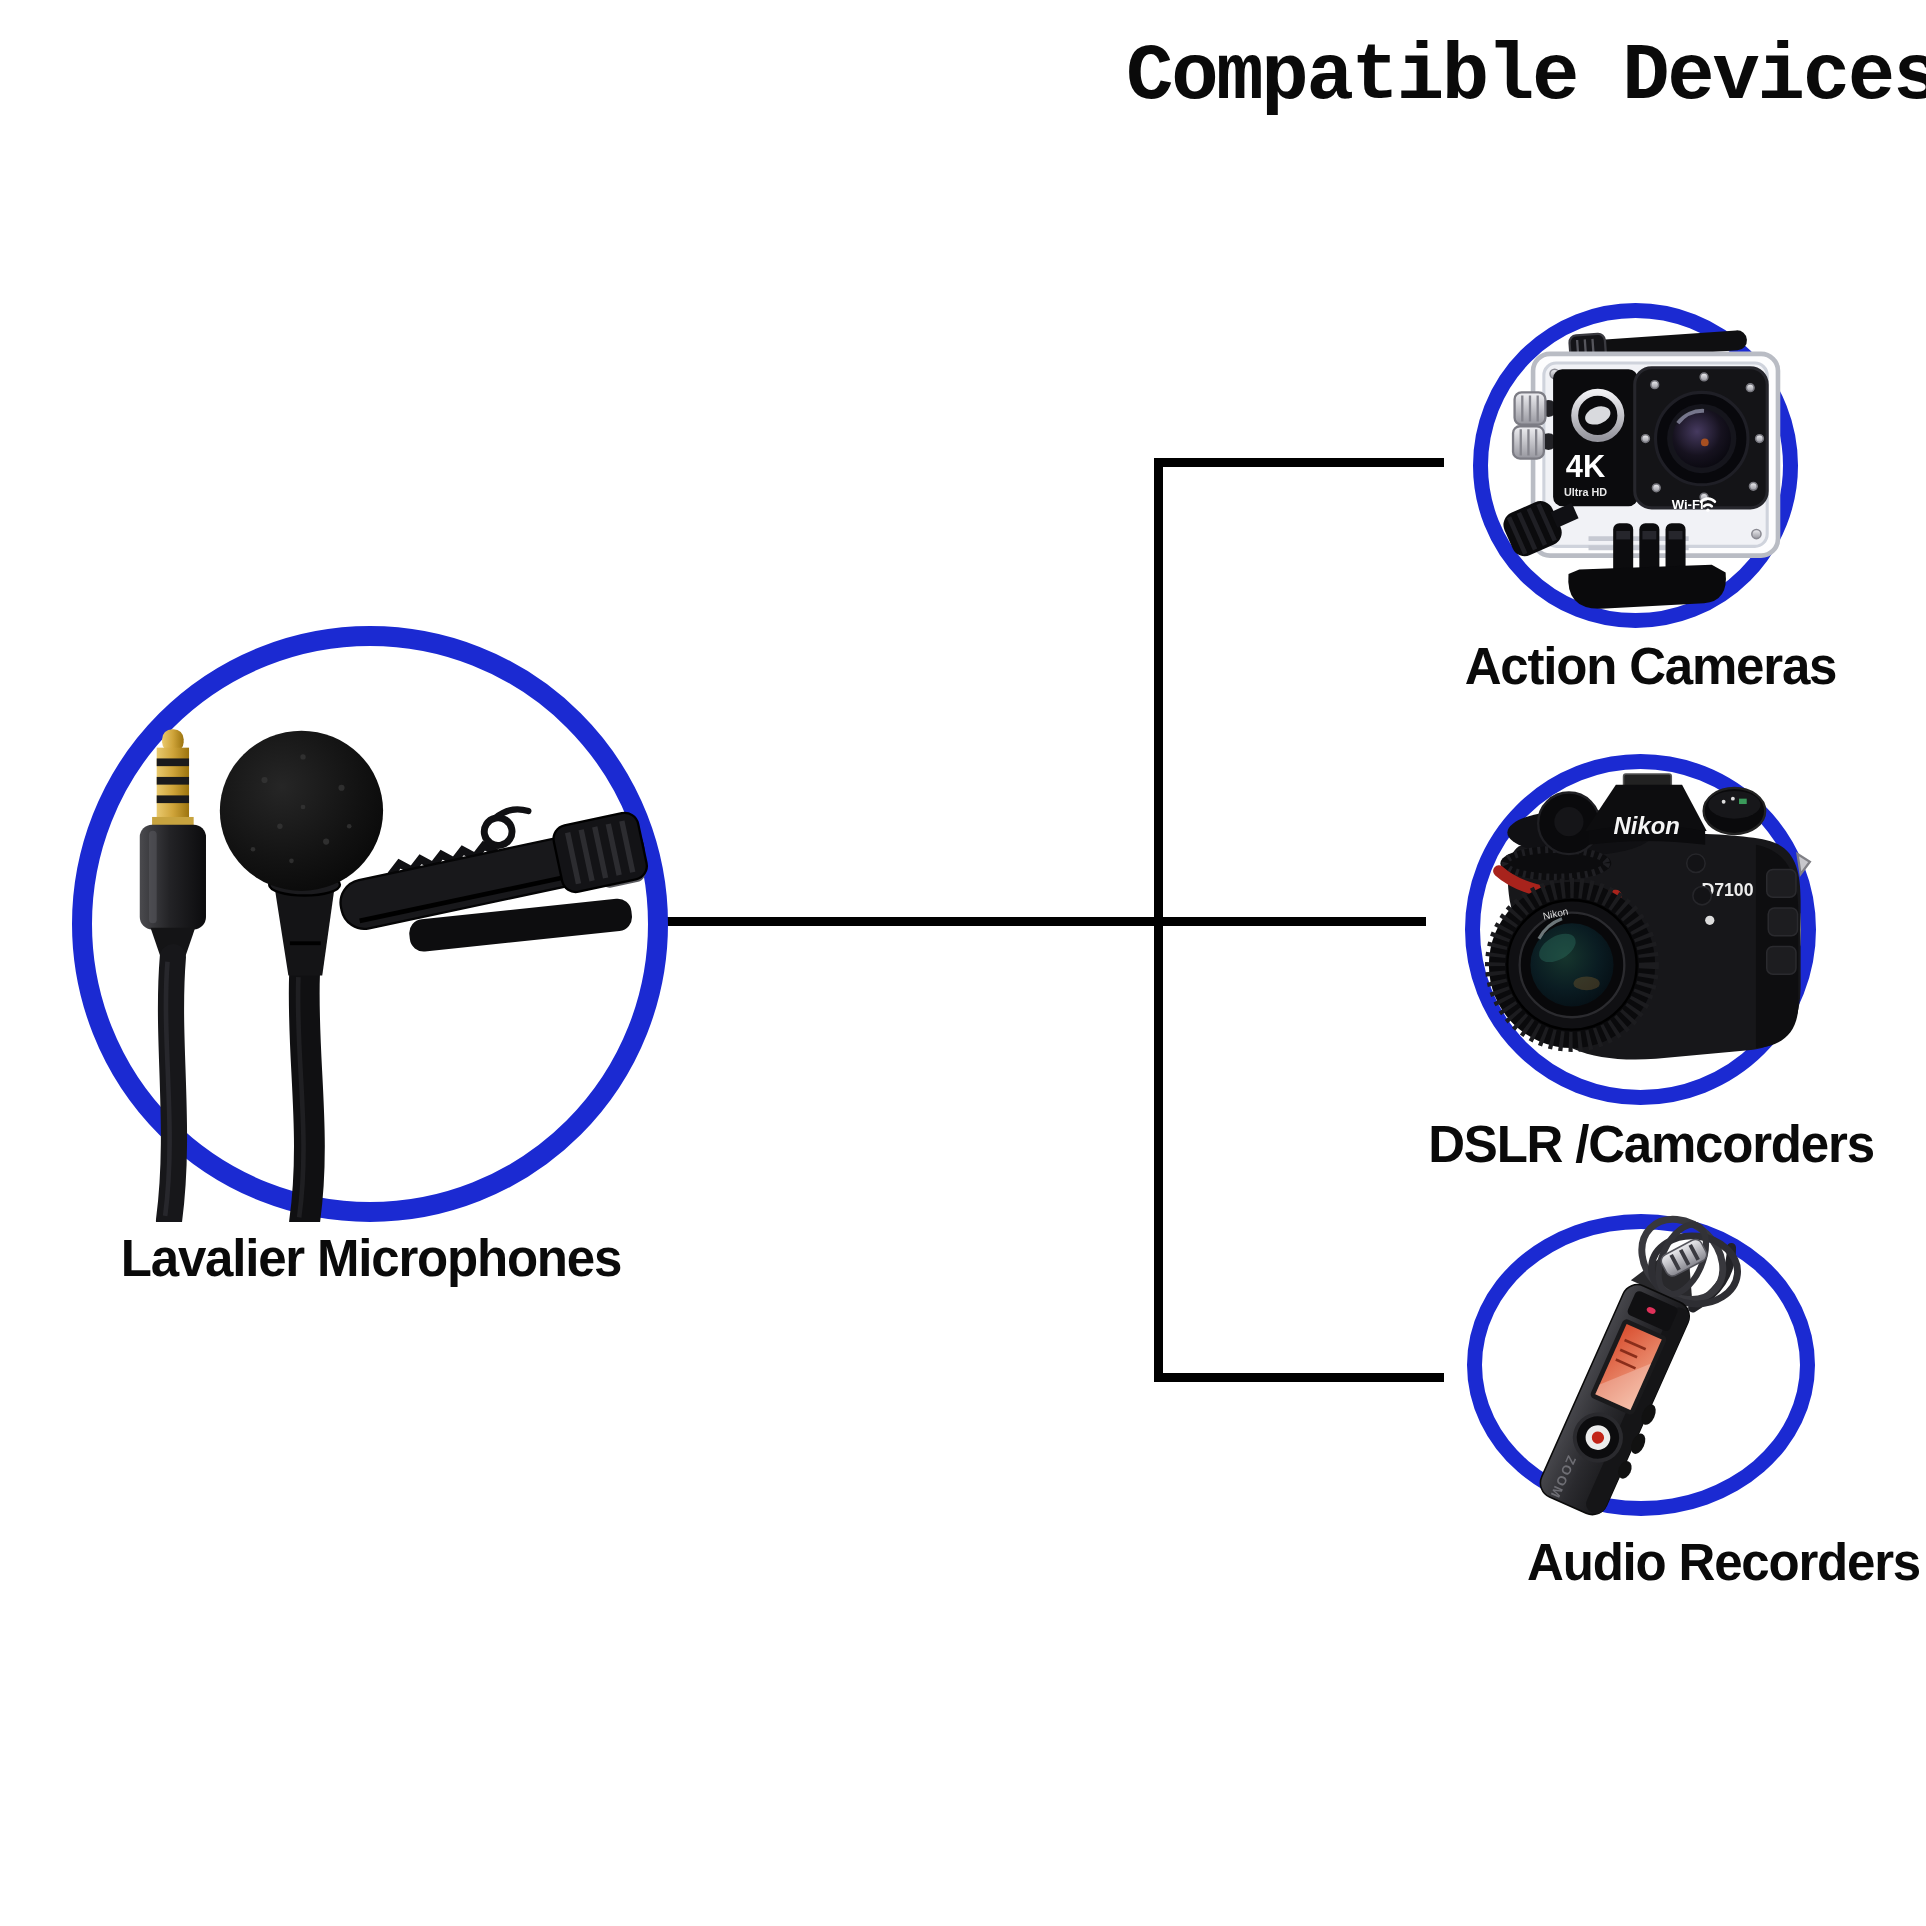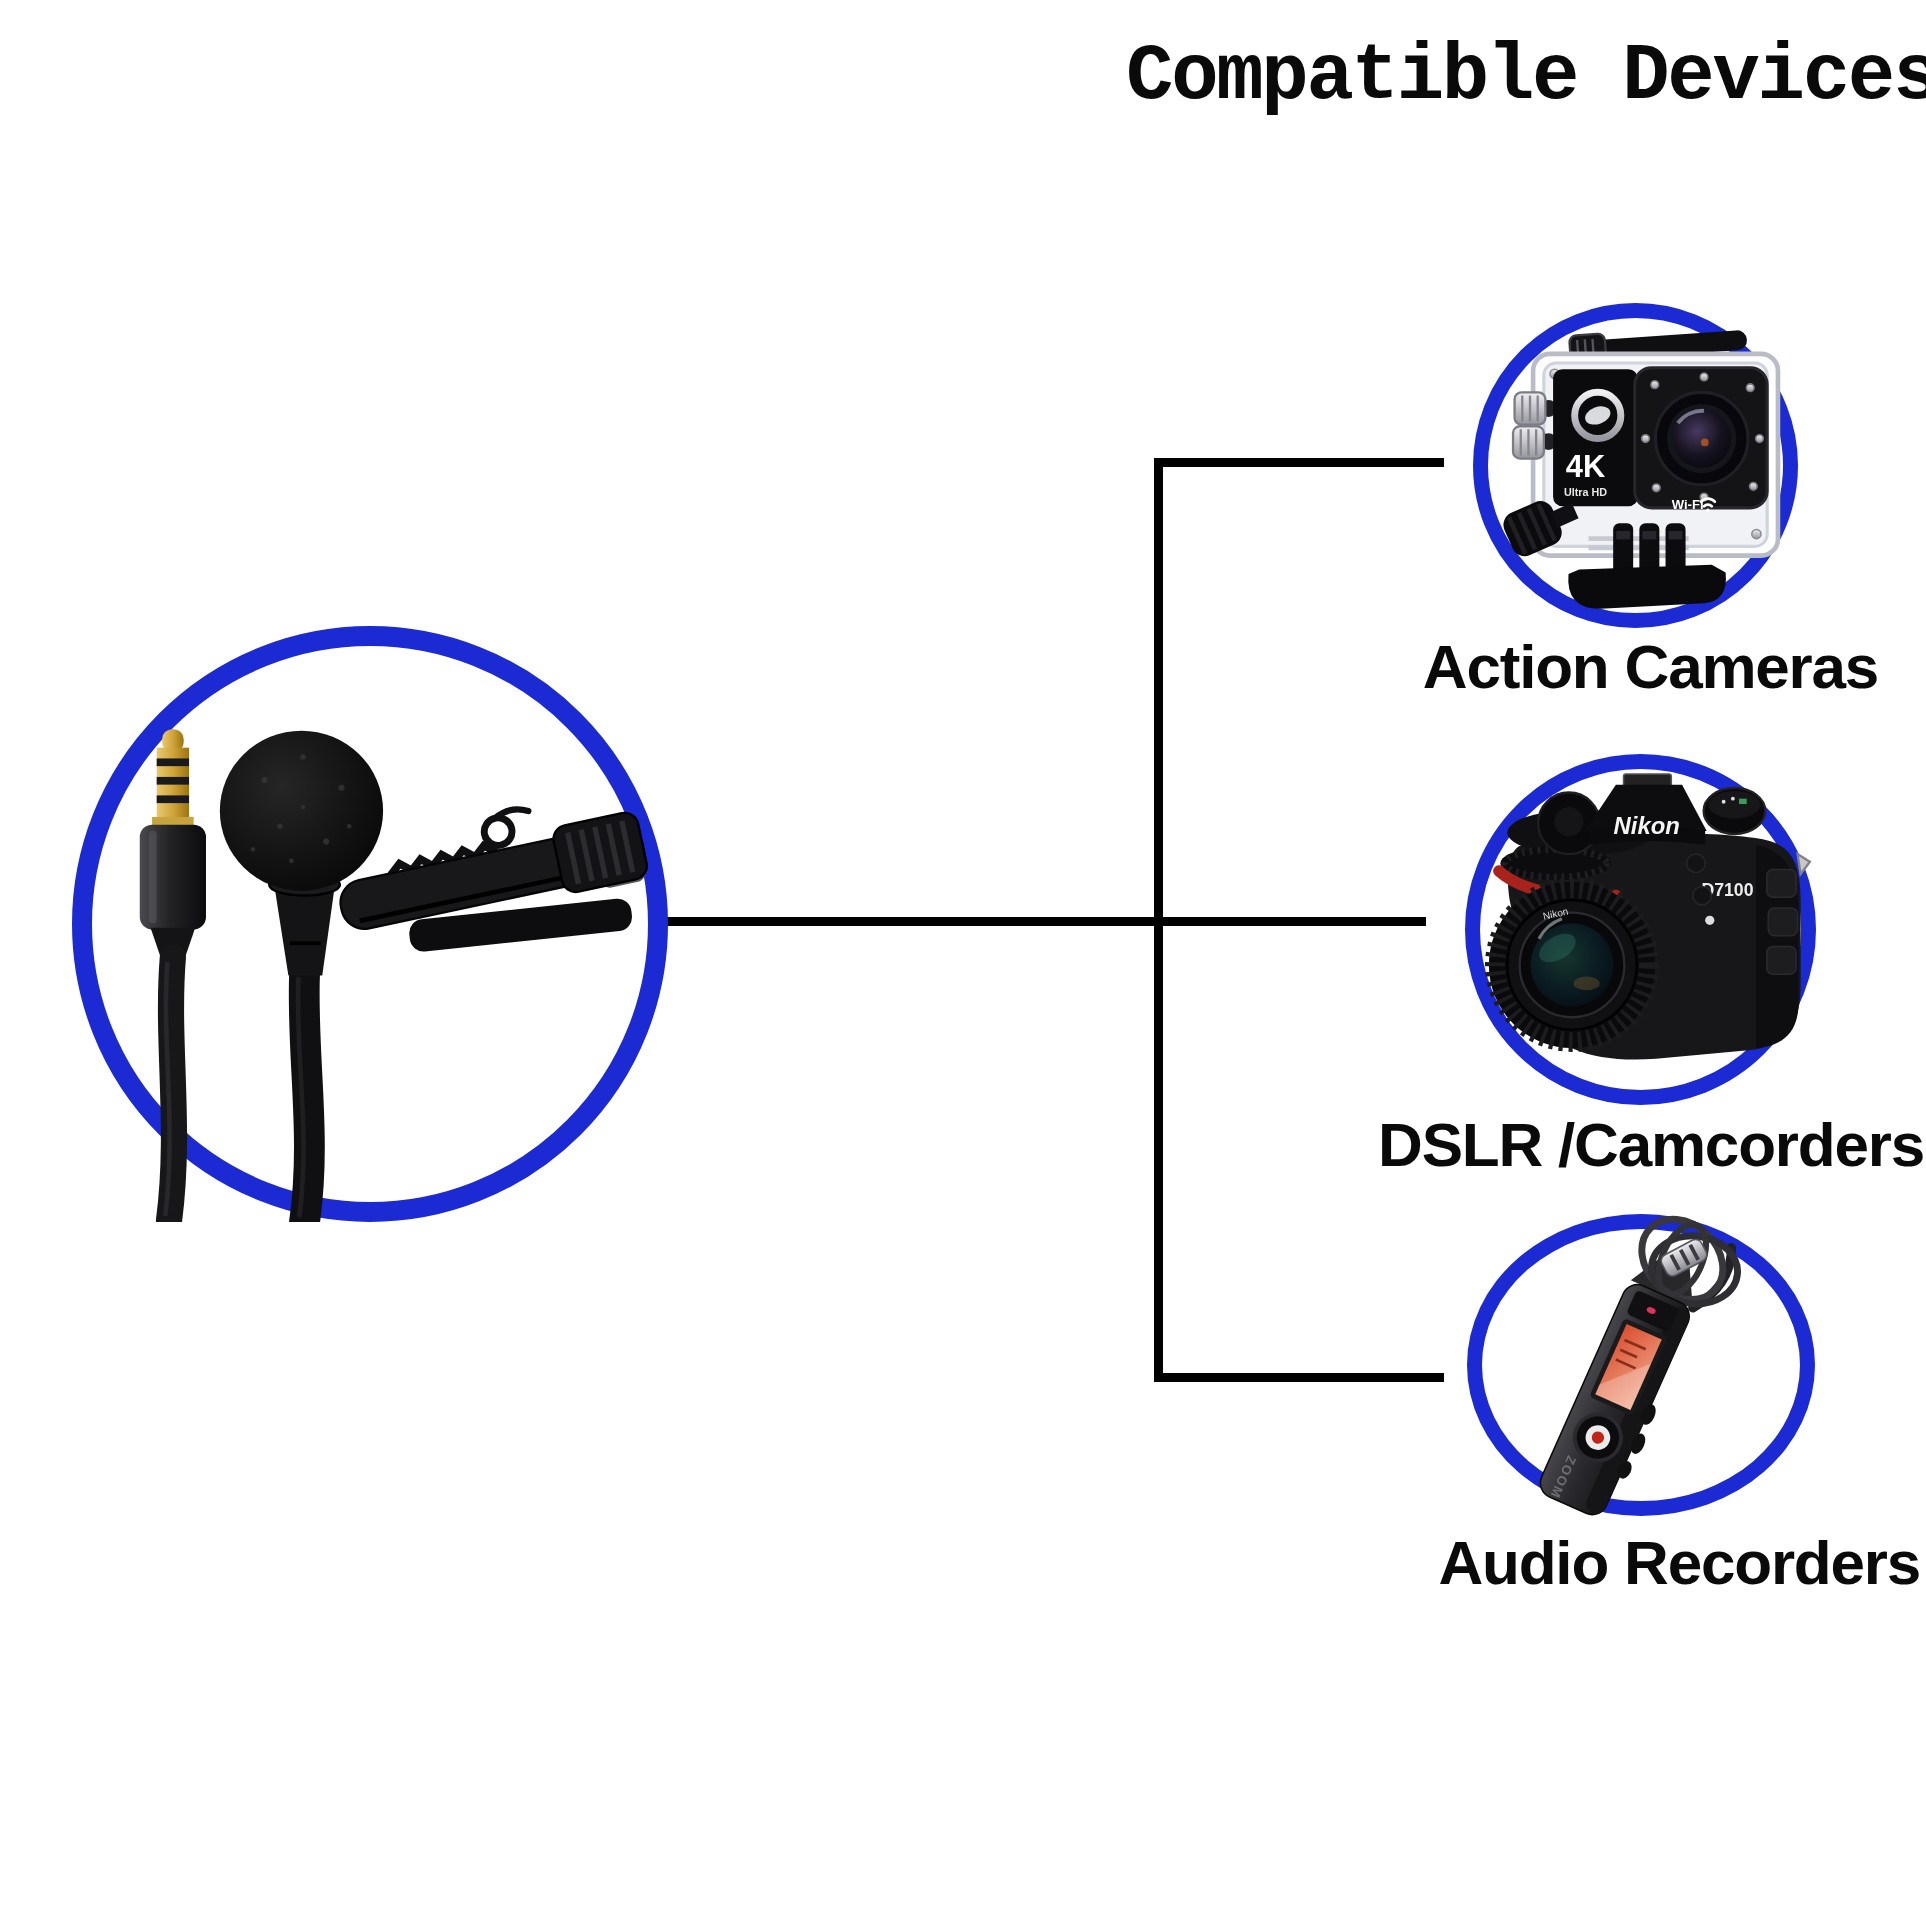--- a/index.html
+++ b/index.html
@@ -13,21 +13,21 @@
   }
   .connector{position:absolute;background:var(--line,#000);}
   .circle{
     position:absolute;background:#fff;border-radius:50%;box-sizing:border-box;
     border:15.4px solid var(--ring,#1b2ad2);
   }
   .circle.big{border-width:20px;}
   .art{position:absolute;}
   .label{
     position:absolute;font-weight:bold;color:var(--text,#0a0a0a);
-    text-align:center;letter-spacing:-1.2px;font-size:62px;line-height:61px;
+    text-align:center;letter-spacing:-1.2px;font-size:51px;line-height:61px;
   }
   svg text{font-family:"Liberation Sans",sans-serif;}
 </style>
 </head>
 <body style="background: rgb(255, 255, 255);">
 
 <div>
 
   <h1 class="page-title">Compatible Devices</h1>
 
@@ -99,20 +99,21 @@
           <circle cx="330" cy="280" r="4"></circle>
           <circle cx="235" cy="290" r="3"></circle>
         <circle cx="300" cy="235" r="3"></circle>
           <circle cx="360" cy="260" r="3"></circle>
           <circle cx="285 " cy="305" r="3"></circle>
       </g>
     </g>
   </svg>
 
   <div class="label" style="left:63px;top:1228px;width:616px;">
+    <div>Lavalier Microphones</div>
   </div>
 
   <div class="circle" style="left:1473px;top:303px;width:325px;height:325px;"></div>
 
   <svg class="art" style="left:1473px;top:303px;" width="325" height="325" viewBox="0 0 422 422">
     <defs>
       <linearGradient id="silverG" x1="0" y1="0" x2="0" y2="1">
         <stop offset="0" stop-color="#f0f0f3"></stop>
           <stop offset="1" stop-color="#96969e"></stop>
       </linearGradient>

